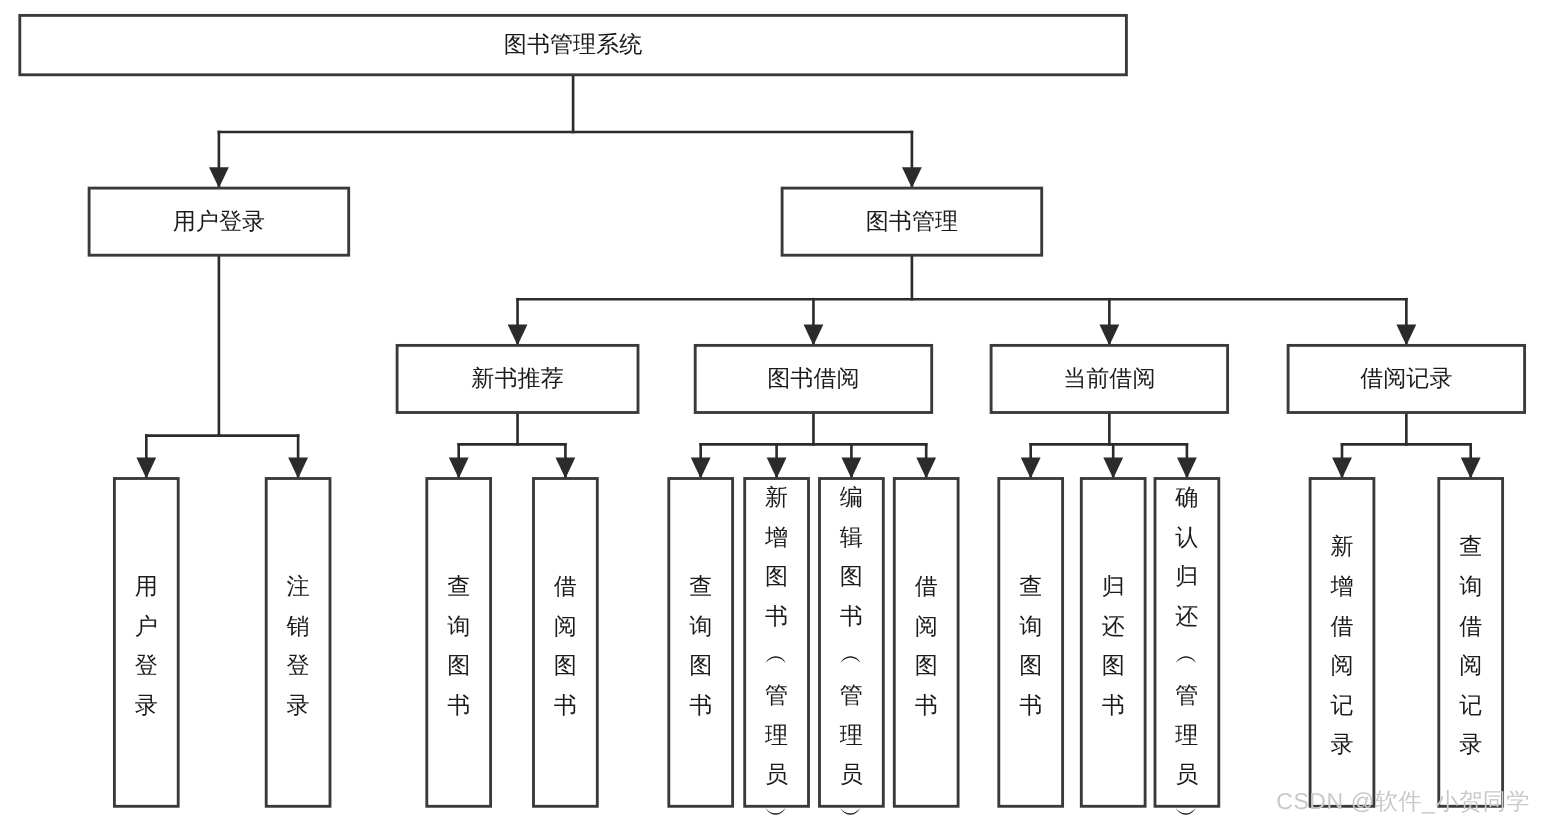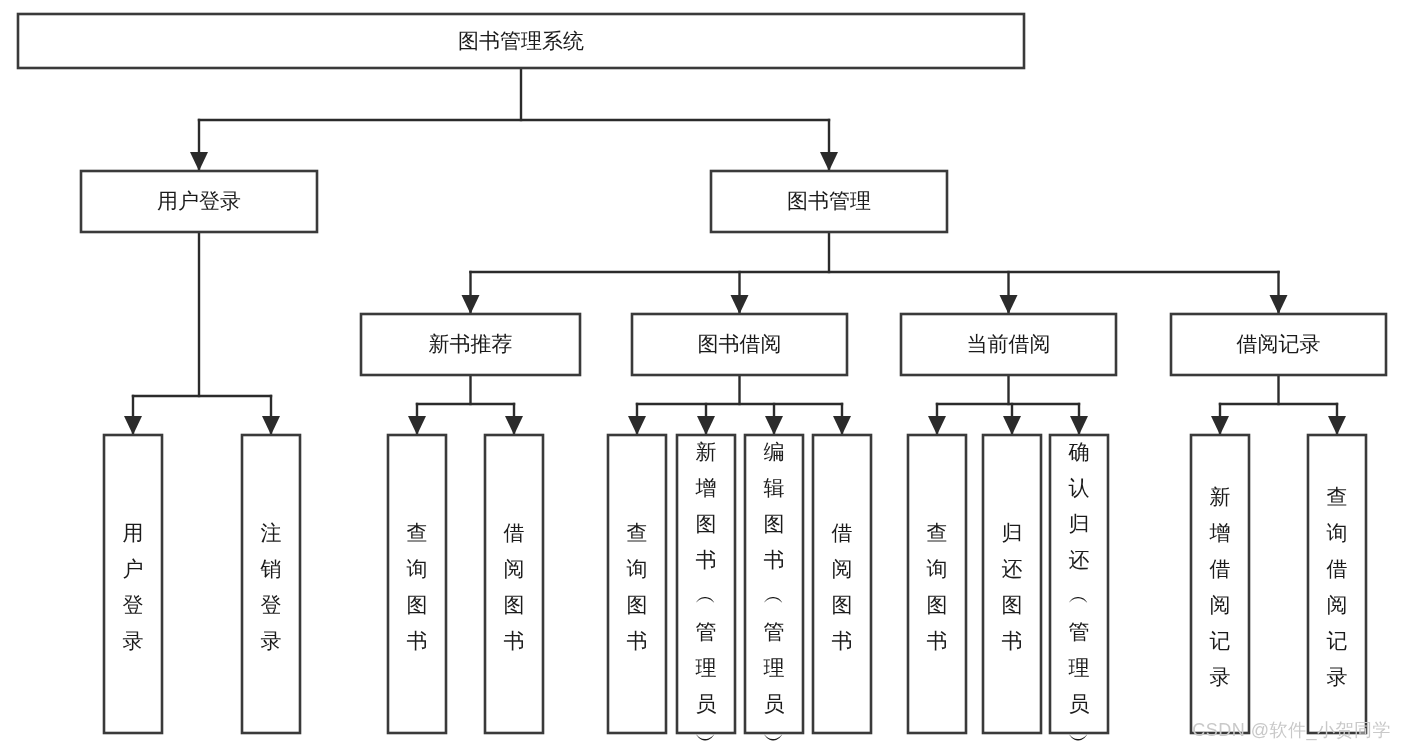--- a/index.html
+++ b/index.html
@@ -53,21 +53,21 @@
     font-family: "Liberation Sans", "DejaVu Sans", sans-serif;
     font-size: 21px;
     fill: #1b1b1b;
     text-anchor: middle;
   }
   .watermark-text {
     position: absolute;
     right: 14px;
     bottom: 5px;
     font-family: "Liberation Sans", "DejaVu Sans", sans-serif;
-    font-size: 18px;
+    font-size: 21px;
     color: #c9c9c9;
     letter-spacing: 0.5px;
     white-space: nowrap;
     user-select: none;
   }
 </style>
 </head>
 <body>
 
 <div id="diagram-root">

